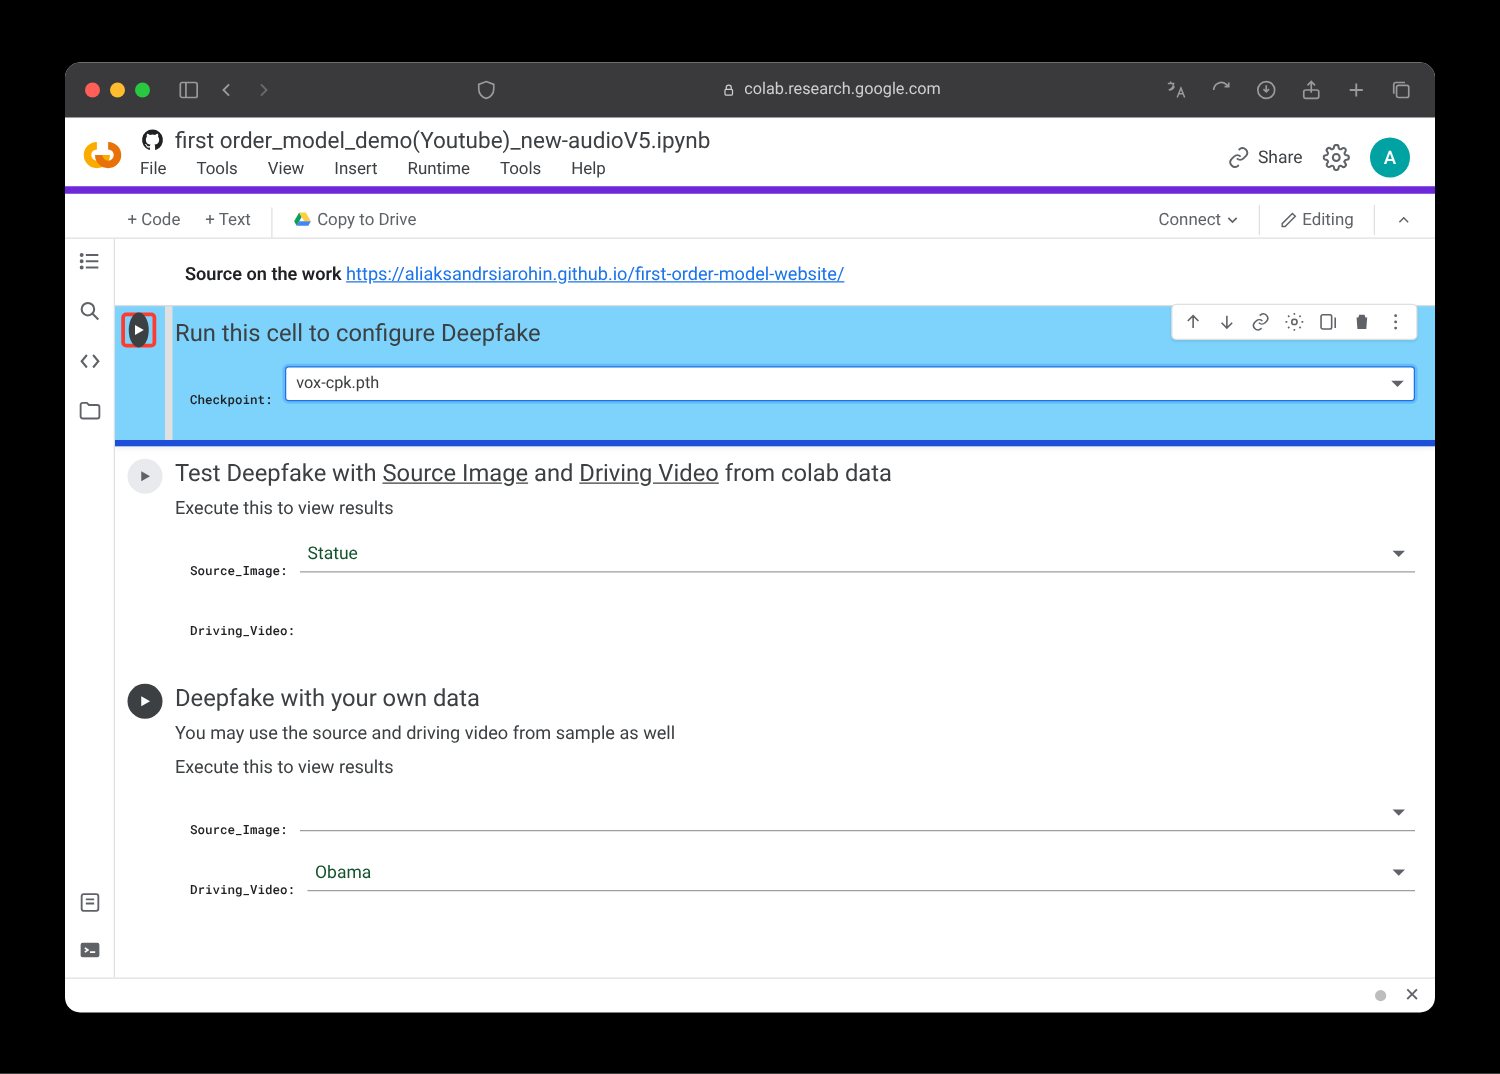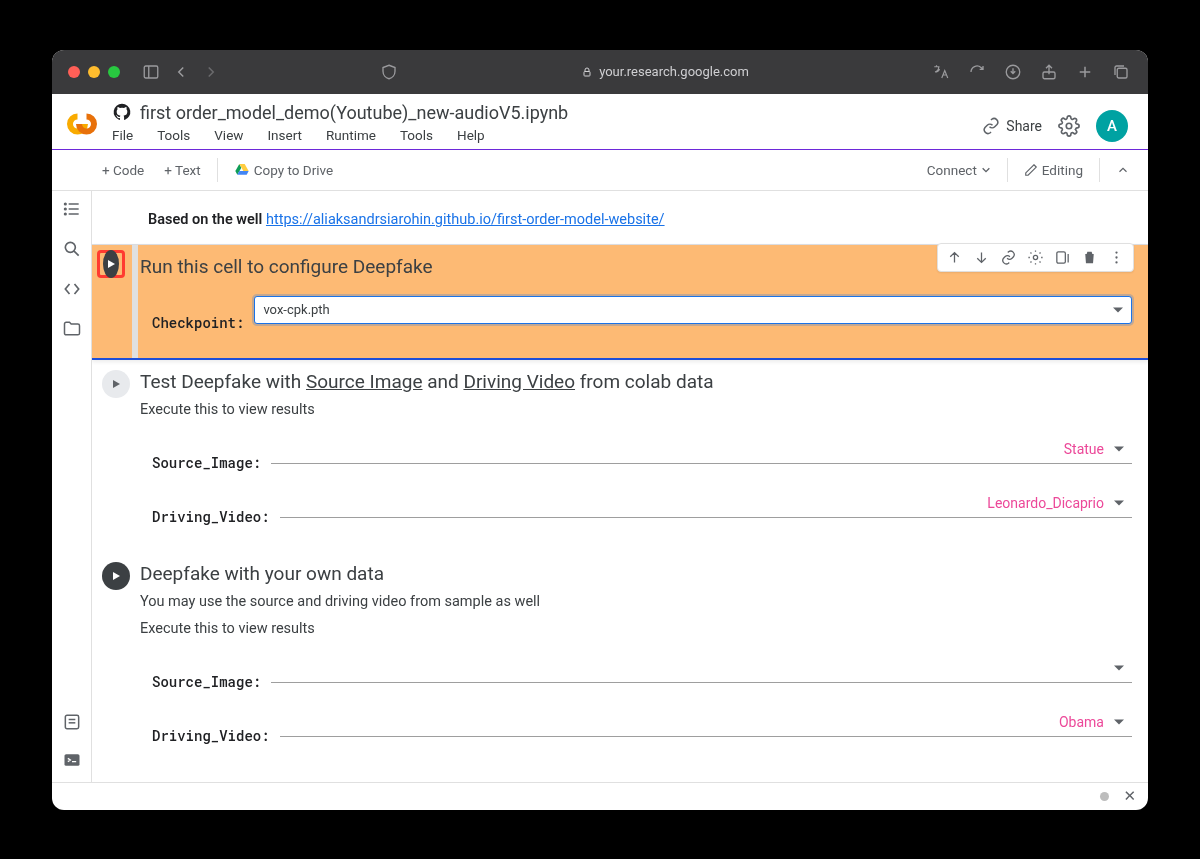--- a/index.html
+++ b/index.html
@@ -92,22 +92,22 @@
   }
   .avatar {
     width: 32px; height: 32px; border-radius: 50%;
     background: #00a2a2; color: #fff;
     display: flex; align-items: center; justify-content: center;
     font-weight: 500; font-size: 15px;
   }
 
   .toolbar-row {
     display: flex;
-    align-items: center;
-    border-top: 1px solid #6d28d9;
+    align-items: flex-end;
+    border-top: 6px solid #6d28d9;
     border-bottom: 1px solid #e0e0e0;
     padding: 0 8px 0 40px;
     height: 42px;
   }
   .tb-btn {
     padding: 6px 10px;
     font-size: 13.5px;
     color: #5f6368;
     display: flex;
     align-items: center;
@@ -153,23 +153,23 @@
     color: #202124;
   }
   .intro-text a { color: #1a73e8; text-decoration: underline; }
   .intro-text b { font-weight: 600; }
 
   .cell {
     position: relative;
     padding: 10px 16px 16px 48px;
   }
   .cell.selected {
-    background: #fdba74;
+    background: #7dd3fc;
     border-top: 1px solid #dadce0;
-    border-bottom: 2px solid #1d4ed8;
+    border-bottom: 5px solid #1d4ed8;
     box-shadow: 0 2px 4px rgba(0,0,0,0.08);
   }
   .cell.selected::before {
     content: '';
     position: absolute;
     left: 40px; top: 0; bottom: 0; width: 6px;
     background: #e0e0e0;
   }
   .run-btn {
     position: absolute;
@@ -208,21 +208,21 @@
   .underline { text-decoration: underline; }
 
   .form-row {
     display: flex;
     align-items: center;
     margin: 10px 0;
     padding-left: 12px;
   }
   .form-label {
     font-family: "Roboto Mono", Menlo, monospace;
-    font-size: 14px;
+    font-size: 10px;
     font-weight: 500;
     color: #202124;
     margin-right: 10px;
     white-space: nowrap;
     margin-top: 25px;
   }
   .dropdown {
     flex: 1;
     height: 28px;
     border: 1px solid #9e9e9e;
@@ -238,25 +238,24 @@
   .dropdown.focus {
     border: 1px solid #1a73e8;
     box-shadow: 0 0 0 2px rgba(26,115,232,0.25);
   }
   .dropdown-underline {
     flex: 1;
     border-bottom: 1px solid #9e9e9e;
     height: 28px;
     padding: 0 28px 0 6px;
     font-size: 14px;
-    color: #ec4899;
+    color: #14532d;
     display: flex;
     align-items: center;
     position: relative;
-    justify-content: flex-end;
   }
   .caret {
     position: absolute;
     right: 8px;
     top: 50%;
     transform: translateY(-50%);
     width: 0; height: 0;
     border-left: 5px solid transparent;
     border-right: 5px solid transparent;
     border-top: 5px solid #5f6368;
@@ -324,21 +323,21 @@
       <svg viewBox="0 0 24 24" width="18" height="18" fill="none" stroke="currentColor" stroke-width="1.8">
           <path d="M12 3l8 3v5c0 5-3.5 9-8 10-4.5-1-8-5-8-10V6l8-3z"></path>
         </svg>
     </div>
     <div class="tb-spacer"></div>
     <div class="urlbox">
       <svg class="lock" viewBox="0 0 24 24" fill="none" stroke="currentColor" stroke-width="2">
           <rect x="6" y="11" width="12" height="9" rx="1.5"></rect>
           <path d="M8 11V8a4 4 0 018 0v3"></path>
         </svg>
-      <span>your.research.google.com</span>
+      <span>colab.research.google.com</span>
     </div>
     <div class="tb-spacer"></div>
     <div class="tb-right">
       <div class="tb-icon">
         <svg viewBox="0 0 24 24" width="20" height="18" fill="none" stroke="currentColor" stroke-width="1.6">
             <path d="M3 5h7M6 3v2m-2 7c3-1 5-4 5-7M4 12c2 0 5-1 6-4"></path>
             <path d="M13 20l4-10 4 10M14.5 16h5"></path>
           </svg>
       </div>
       <div class="tb-icon">
@@ -483,21 +482,21 @@
         <svg class="rail-icon" viewBox="0 0 24 24" fill="currentColor">
             <rect x="3" y="5" width="18" height="14" rx="2" fill="#5f6368"></rect>
             <path d="M7 10l3 2-3 2M12 14h5" stroke="#fff" stroke-width="1.6" fill="none"></path>
           </svg>
       </div>
     </div>
 
     <div class="notebook">
 
       <div class="intro-text">
-        <b>Based on the well </b><a>https://aliaksandrsiarohin.github.io/first-order-model-website/</a>
+        <b>Source on the work </b><a>https://aliaksandrsiarohin.github.io/first-order-model-website/</a>
       </div>
 
       <div class="cell selected">
         <div class="cell-toolbar">
           <svg class="ct" viewBox="0 0 24 24" fill="none" stroke="currentColor" stroke-width="1.8">
               <path d="M12 19V5M6 11l6-6 6 6"></path>
             </svg>
           <svg class="ct" viewBox="0 0 24 24" fill="none" stroke="currentColor" stroke-width="1.8">
               <path d="M12 5v14M6 13l6 6 6-6"></path>
             </svg>
@@ -551,24 +550,20 @@
         <div class="cell-sub">Execute this to view results</div>
         <div class="form-row">
           <span class="form-label">Source_Image:</span>
           <div class="dropdown-underline">
             <span>Statue</span>
             <div class="caret"></div>
           </div>
         </div>
         <div class="form-row">
           <span class="form-label">Driving_Video:</span>
-          <div class="dropdown-underline">
-            <span>Leonardo_Dicaprio</span>
-            <div class="caret"></div>
-          </div>
         </div>
       </div>
 
       <div class="cell">
         <div class="run-btn run-dark">
           <svg width="12" height="12" viewBox="0 0 12 12">
               <path d="M3 2v8l7-4z" fill="#fff"></path>
             </svg>
         </div>
         <div class="cell-title">Deepfake with your own data</div>

